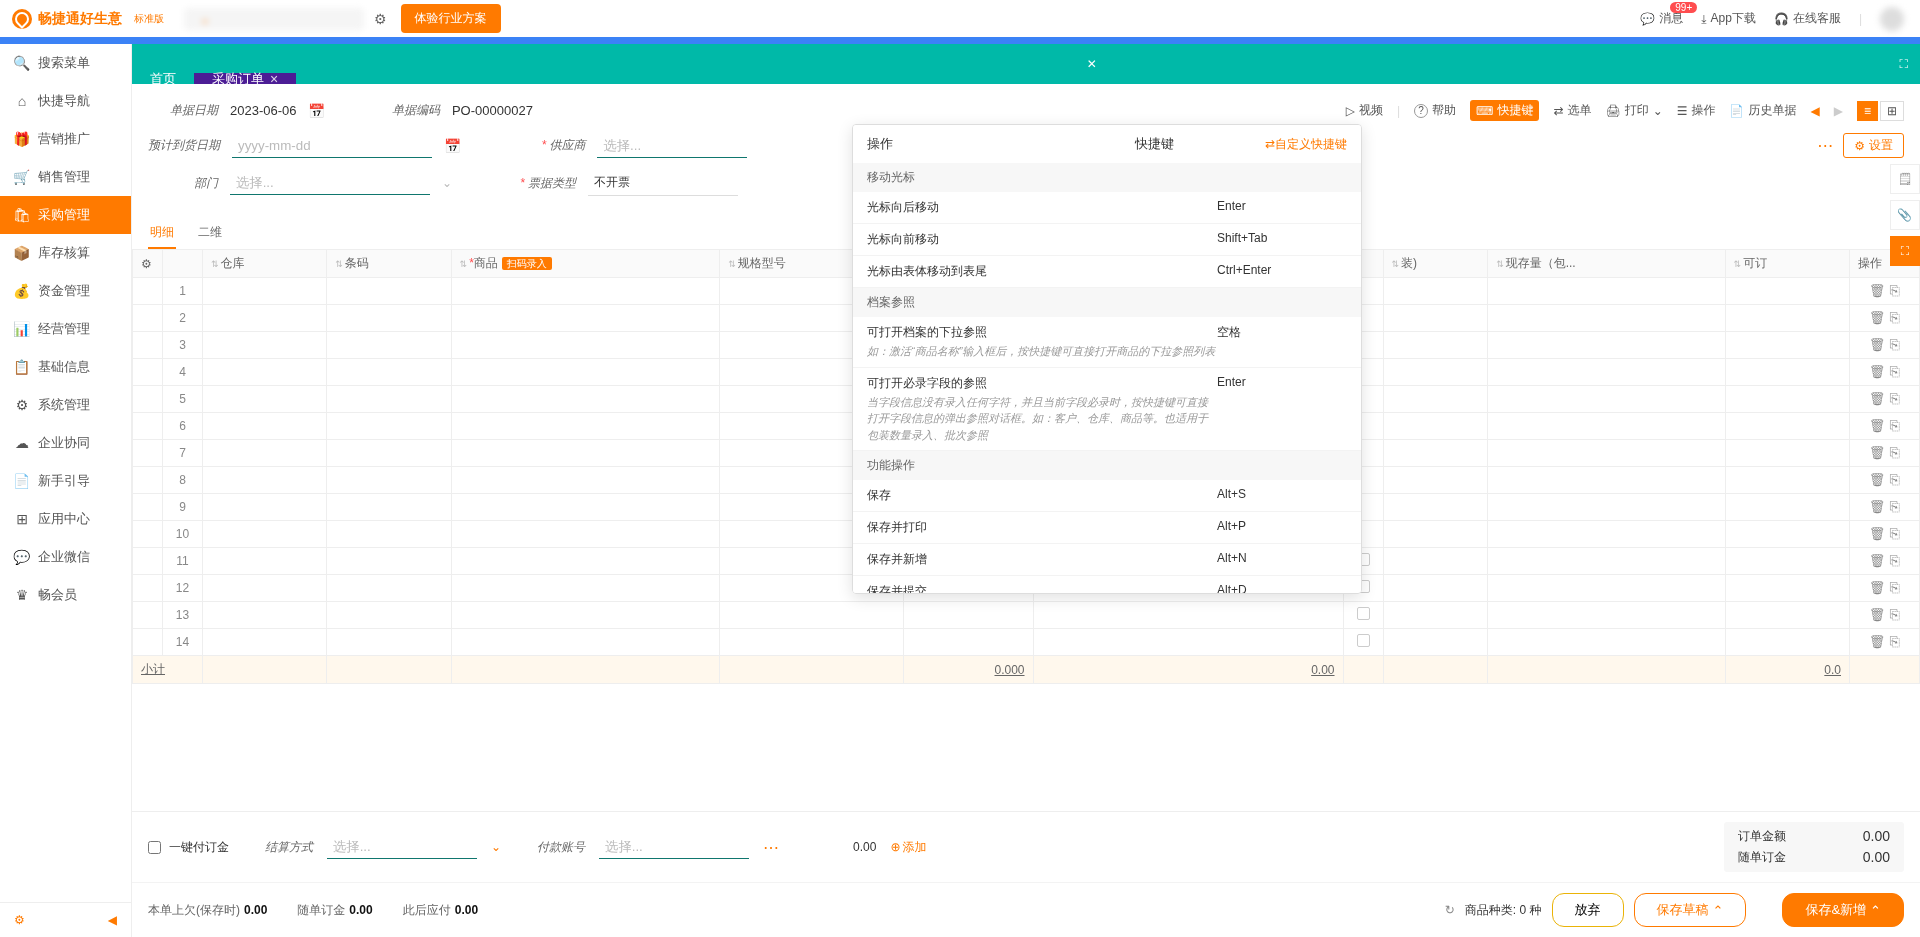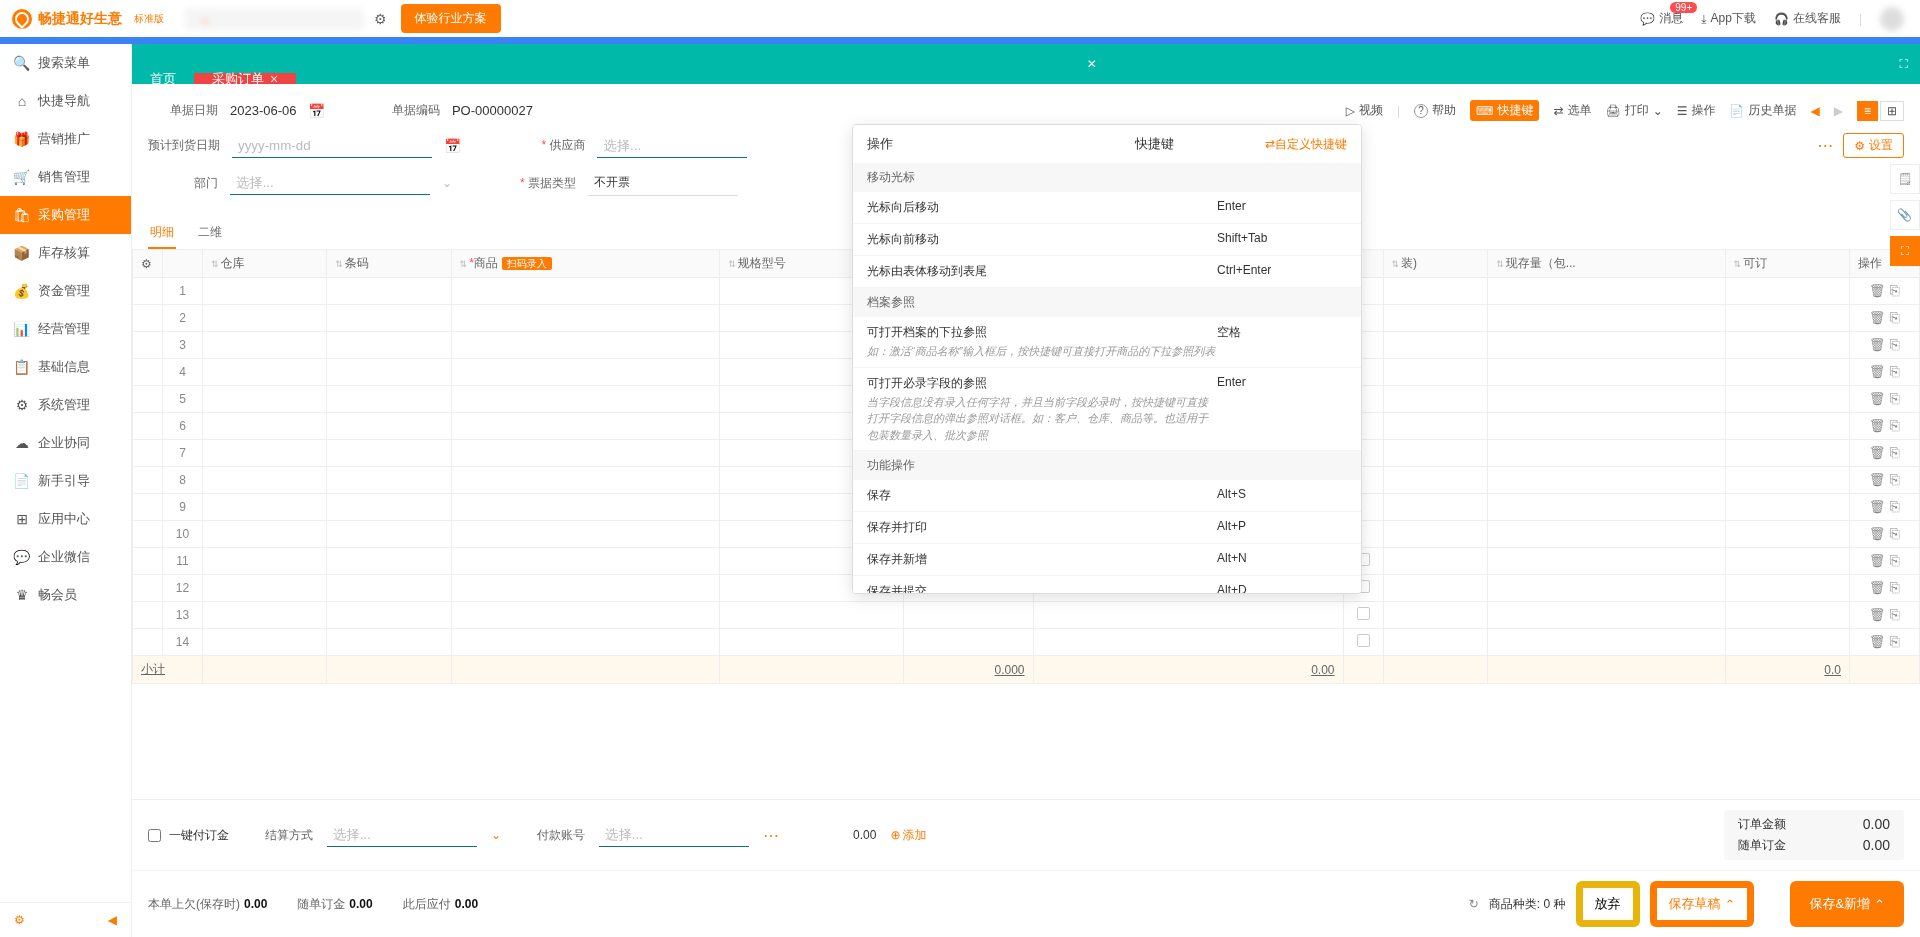--- a/index.html
+++ b/index.html
@@ -27,28 +27,28 @@
 .sidebar { width: 132px; background: #fff; border-right: 1px solid #eee; display: flex; flex-direction: column; }
 .sidebar-item { display: flex; align-items: center; gap: 8px; padding: 10px 14px; color: #555; cursor: pointer; font-size: 13px; }
 .sidebar-item.active { background: #ff7a00; color: #fff; }
 .sidebar-item .icon { width: 16px; height: 16px; display: inline-flex; align-items: center; justify-content: center; font-size: 14px; }
 .sidebar-footer { margin-top: auto; display: flex; align-items: center; justify-content: space-between; padding: 10px 14px; border-top: 1px solid #eee; }
 
 
 .content { flex: 1; display: flex; flex-direction: column; background: #f5f5f5; position: relative; }
 .tabs { display: flex; background: #00b9a8; height: 40px; align-items: stretch; }
 .tab { display: flex; align-items: center; padding: 0 18px; color: #fff; cursor: pointer; gap: 6px; font-size: 13px; margin-top: 29px; }
-.tab.active { background: #ef4444; text-align: right; }
+.tab.active { background: #4c1d95; text-align: right; }
 .tab-close { font-size: 14px; opacity: 0.8; }
 .tab-global-close { margin-left: auto; display: flex; align-items: center; padding: 0 12px; color: #fff; cursor: pointer; }
 
 
 .form-area { background: #fff; padding: 10px 16px; }
 .form-row { display: flex; align-items: center; gap: 12px; padding: 6px 0; }
-.form-label { color: #666; min-width: 70px; text-align: right; font-size: 12px; }
+.form-label { color: #666; min-width: 70px; text-align: right; font-size: 12px; font-style: italic; }
 .form-label.req::before { content: "* "; color: #ff4d4f; }
 .form-input { border: none; border-bottom: 1px solid #0f766e; padding: 4px 6px; min-width: 150px; color: #333; background: transparent; }
 .form-input::placeholder { color: #bbb; }
 .cal-icon { color: #ff7a00; font-size: 14px; }
 .dots-icon { color: #ff7a00; font-size: 16px; cursor: pointer; }
 .toolbar-right { margin-left: auto; display: flex; align-items: center; gap: 14px; color: #555; font-size: 12px; }
 .toolbar-right .chip { display: flex; align-items: center; gap: 4px; cursor: pointer; }
 .chip.active { background: #ff7a00; color: #fff; padding: 2px 6px; border-radius: 3px; }
 .help-icon { border: 1px solid #999; border-radius: 50%; width: 14px; height: 14px; display: inline-flex; align-items: center; justify-content: center; font-size: 10px; }
 .setting-btn { border: 1px solid #ff7a00; color: #ff7a00; padding: 3px 10px; border-radius: 3px; display: flex; align-items: center; gap: 4px; cursor: pointer; }
@@ -91,21 +91,21 @@
 .footer { background: #fff; border-top: 1px solid #eee; }
 .footer-row1 { display: flex; align-items: center; padding: 10px 16px; gap: 14px; }
 .footer-row1 input[type=checkbox] { margin-right: 4px; }
 .addlink { color: #ff7a00; cursor: pointer; display: flex; align-items: center; gap: 2px; }
 .totals { margin-left: auto; background: #f7f7f7; padding: 6px 14px; border-radius: 3px; display: flex; flex-direction: column; gap: 4px; min-width: 180px; }
 .totals div { display: flex; justify-content: space-between; }
 .footer-row2 { display: flex; align-items: center; padding: 10px 16px; gap: 30px; border-top: 1px solid #f3f3f3; }
 .footer-row2 .k { color: #666; }
 .footer-row2 .v { color: #111; font-weight: bold; margin-left: 4px; }
 .footer-actions { margin-left: auto; display: flex; gap: 10px; align-items: center; }
-.btn { padding: 7px 12px; border-radius: 6px; font-size: 13px; cursor: pointer; border: 7px solid #eab308; background: #fff; }
+.btn { padding: 7px 22px; border-radius: 12px; font-size: 13px; cursor: pointer; border: 1px solid #eab308; background: #fff; }
 .btn-outline { border-color: #ff7a00; color: #ff7a00; background: #fff; display: flex; align-items: center; gap: 4px; }
 .btn-primary { background: #ff7a00; color: #fff; border-color: #ff7a00; display: flex; align-items: center; gap: 4px; margin-left: 26px; }
 
 
 .right-rail { position: absolute; right: 0; top: 120px; width: 30px; display: flex; flex-direction: column; gap: 6px; }
 .rail-btn { width: 30px; height: 30px; background: #fff; border: 1px solid #eee; display: flex; align-items: center; justify-content: center; cursor: pointer; color: #888; }
 .rail-btn.active { background: #ff7a00; color: #fff; border-color: #ff7a00; }
 </style>
 </head>
 <body>

